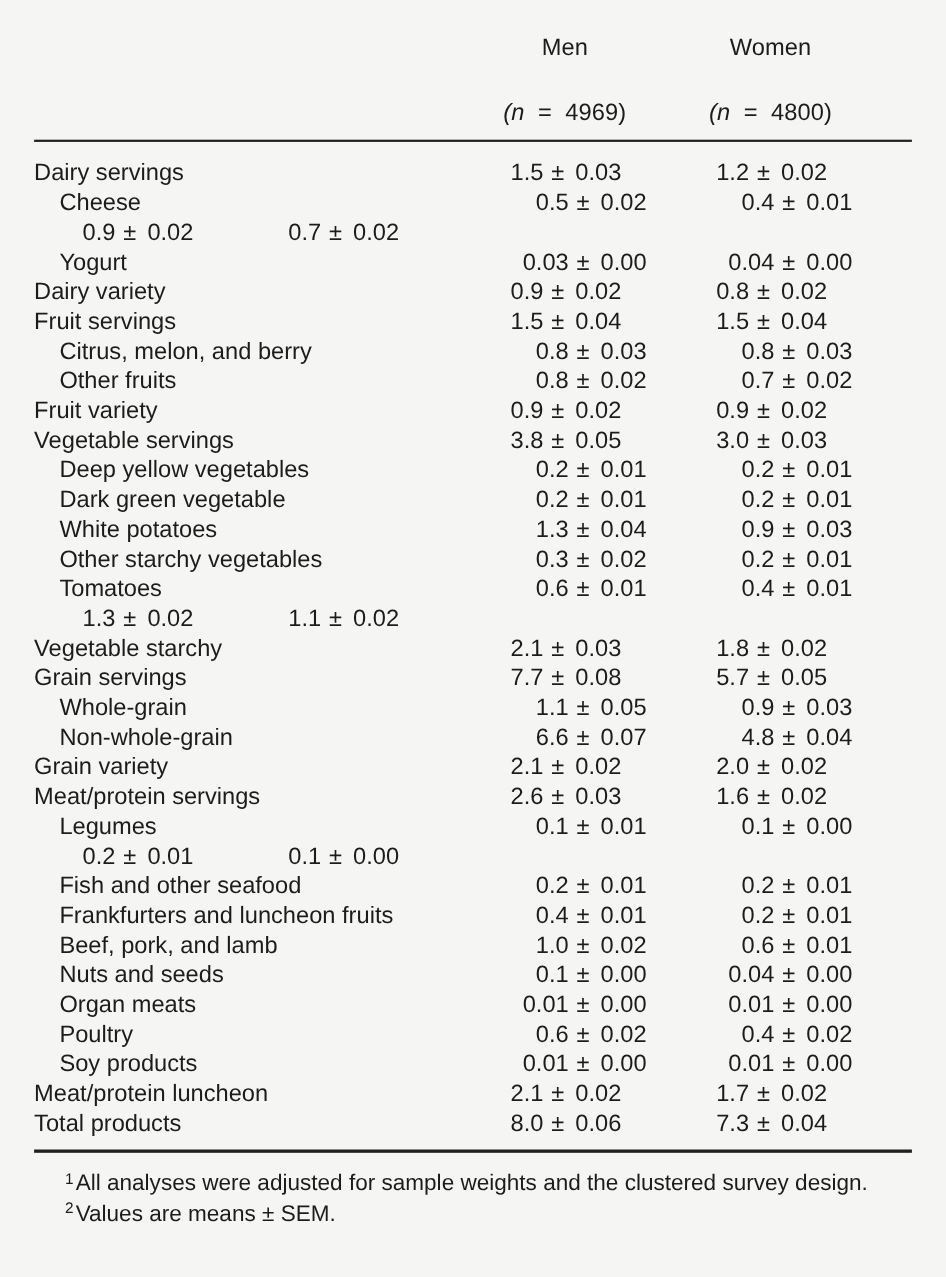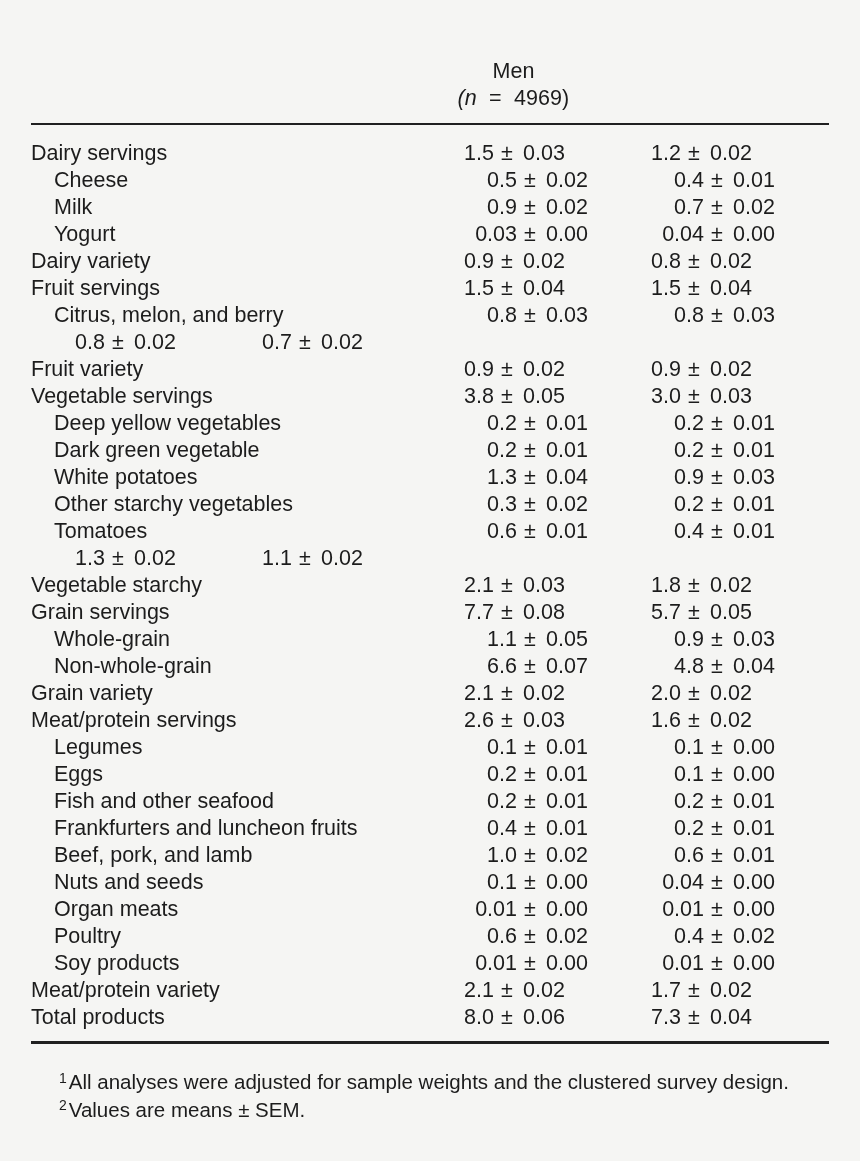--- a/index.html
+++ b/index.html
@@ -38,25 +38,25 @@
   .head-col {
     flex: 0 0 187px;
     width: 187px;
     text-align: center;
     font-size: 21.5px;
     line-height: 27px;
     letter-spacing: 0.1px;
   }
   .head-col .grp {
     display: block;
-    margin-top: 28px;
   }
   .head-col .nsize {
     display: block;
     white-space: pre;
+    margin-top: 32px;
   }
   .head-col .nsize i {
     font-style: italic;
   }
 
   
   .rule-top {
     height: 0;
     border-top: 2px solid #202020;
     margin-top: 11px;
@@ -107,21 +107,21 @@
     text-align: center;
   }
   .sem {
     flex: 0 0 auto;
     text-align: left;
     padding-left: 3px;
   }
 
   
   .footnotes {
-    padding-top: 24px;
+    padding-top: 14px;
     font-size: 20.5px;
     line-height: 27.5px;
   }
   .fn {
     text-indent: 28px;
     margin: 0;
     padding: 0;
   }
   .fn sup {
     font-size: 0.68em;
@@ -135,38 +135,41 @@
 
 <div class="table-wrap">
 
   <div class="thead">
     <div class="head-row">
       <div class="head-label-cell"></div>
       <div class="head-col">
         <span class="grp">Men</span>
         <span class="nsize"><i>(n</i><span>  =  4969)</span></span>
       </div>
+      <div class="head-col">
+        <span class="grp">Women</span>
+        <span class="nsize"><i>(n</i><span>  =  4800)</span></span>
+      </div>
     </div>
   </div>
 
   <div class="rule-top"></div>
 
   <div class="tbody" id="tbody">
       <div class="row">
         <div class="label">Dairy servings</div>
         <div class="valcell"><span class="mean">1.5</span><span class="pm">±</span><span class="sem">0.03</span></div>
         <div class="valcell"><span class="mean">1.2</span><span class="pm">±</span><span class="sem">0.02</span></div>
       </div>
       <div class="row">
         <div class="label sub">Cheese</div>
         <div class="valcell"><span class="mean">0.5</span><span class="pm">±</span><span class="sem">0.02</span></div>
         <div class="valcell"><span class="mean">0.4</span><span class="pm">±</span><span class="sem">0.01</span></div>
       </div>
       <div class="row">
-        <div class="label sub">Milk</div>
         <div class="valcell"><span class="mean">0.9</span><span class="pm">±</span><span class="sem">0.02</span></div>
         <div class="valcell"><span class="mean">0.7</span><span class="pm">±</span><span class="sem">0.02</span></div>
       </div>
       <div class="row">
         <div class="label sub">Yogurt</div>
         <div class="valcell"><span class="mean">0.03</span><span class="pm">±</span><span class="sem">0.00</span></div>
         <div class="valcell"><span class="mean">0.04</span><span class="pm">±</span><span class="sem">0.00</span></div>
       </div>
       <div class="row">
         <div class="label">Dairy variety</div>
@@ -177,20 +180,21 @@
         <div class="label">Fruit servings</div>
         <div class="valcell"><span class="mean">1.5</span><span class="pm">±</span><span class="sem">0.04</span></div>
         <div class="valcell"><span class="mean">1.5</span><span class="pm">±</span><span class="sem">0.04</span></div>
       </div>
       <div class="row">
         <div class="label sub">Citrus, melon, and berry</div>
         <div class="valcell"><span class="mean">0.8</span><span class="pm">±</span><span class="sem">0.03</span></div>
         <div class="valcell"><span class="mean">0.8</span><span class="pm">±</span><span class="sem">0.03</span></div>
       </div>
       <div class="row">
+        <div class="label sub">Other fruits</div>
         <div class="valcell"><span class="mean">0.8</span><span class="pm">±</span><span class="sem">0.02</span></div>
         <div class="valcell"><span class="mean">0.7</span><span class="pm">±</span><span class="sem">0.02</span></div>
       </div>
       <div class="row">
         <div class="label">Fruit variety</div>
         <div class="valcell"><span class="mean">0.9</span><span class="pm">±</span><span class="sem">0.02</span></div>
         <div class="valcell"><span class="mean">0.9</span><span class="pm">±</span><span class="sem">0.02</span></div>
       </div>
       <div class="row">
         <div class="label">Vegetable servings</div>
@@ -255,21 +259,20 @@
         <div class="label">Meat/protein servings</div>
         <div class="valcell"><span class="mean">2.6</span><span class="pm">±</span><span class="sem">0.03</span></div>
         <div class="valcell"><span class="mean">1.6</span><span class="pm">±</span><span class="sem">0.02</span></div>
       </div>
       <div class="row">
         <div class="label sub">Legumes</div>
         <div class="valcell"><span class="mean">0.1</span><span class="pm">±</span><span class="sem">0.01</span></div>
         <div class="valcell"><span class="mean">0.1</span><span class="pm">±</span><span class="sem">0.00</span></div>
       </div>
       <div class="row">
-        <div class="label sub">Eggs</div>
         <div class="valcell"><span class="mean">0.2</span><span class="pm">±</span><span class="sem">0.01</span></div>
         <div class="valcell"><span class="mean">0.1</span><span class="pm">±</span><span class="sem">0.00</span></div>
       </div>
       <div class="row">
         <div class="label sub">Fish and other seafood</div>
         <div class="valcell"><span class="mean">0.2</span><span class="pm">±</span><span class="sem">0.01</span></div>
         <div class="valcell"><span class="mean">0.2</span><span class="pm">±</span><span class="sem">0.01</span></div>
       </div>
       <div class="row">
         <div class="label sub">Frankfurters and luncheon fruits</div>
@@ -295,21 +298,21 @@
         <div class="label sub">Poultry</div>
         <div class="valcell"><span class="mean">0.6</span><span class="pm">±</span><span class="sem">0.02</span></div>
         <div class="valcell"><span class="mean">0.4</span><span class="pm">±</span><span class="sem">0.02</span></div>
       </div>
       <div class="row">
         <div class="label sub">Soy products</div>
         <div class="valcell"><span class="mean">0.01</span><span class="pm">±</span><span class="sem">0.00</span></div>
         <div class="valcell"><span class="mean">0.01</span><span class="pm">±</span><span class="sem">0.00</span></div>
       </div>
       <div class="row">
-        <div class="label">Meat/protein variety</div>
+        <div class="label">Meat/protein luncheon</div>
         <div class="valcell"><span class="mean">2.1</span><span class="pm">±</span><span class="sem">0.02</span></div>
         <div class="valcell"><span class="mean">1.7</span><span class="pm">±</span><span class="sem">0.02</span></div>
       </div>
       <div class="row">
         <div class="label">Total products</div>
         <div class="valcell"><span class="mean">8.0</span><span class="pm">±</span><span class="sem">0.06</span></div>
         <div class="valcell"><span class="mean">7.3</span><span class="pm">±</span><span class="sem">0.04</span></div>
       </div>
     </div>
 

